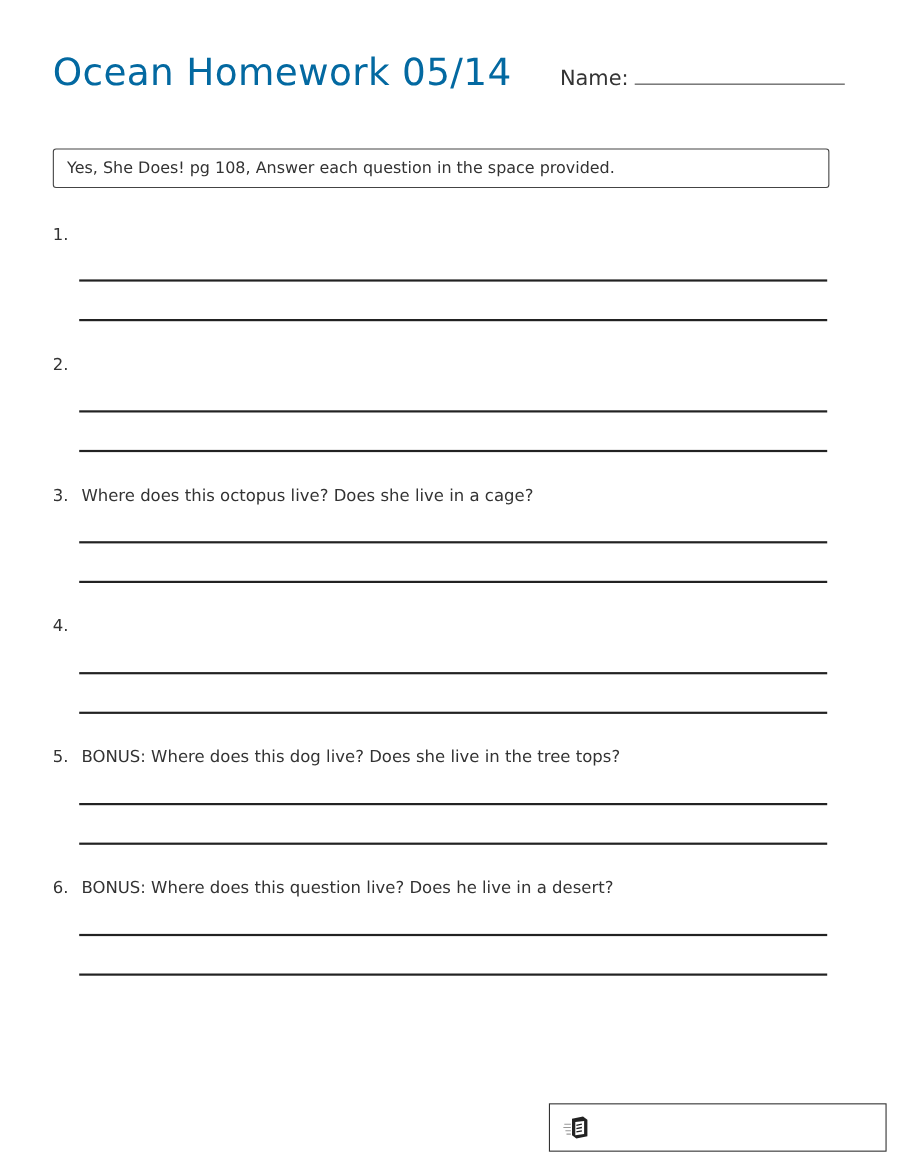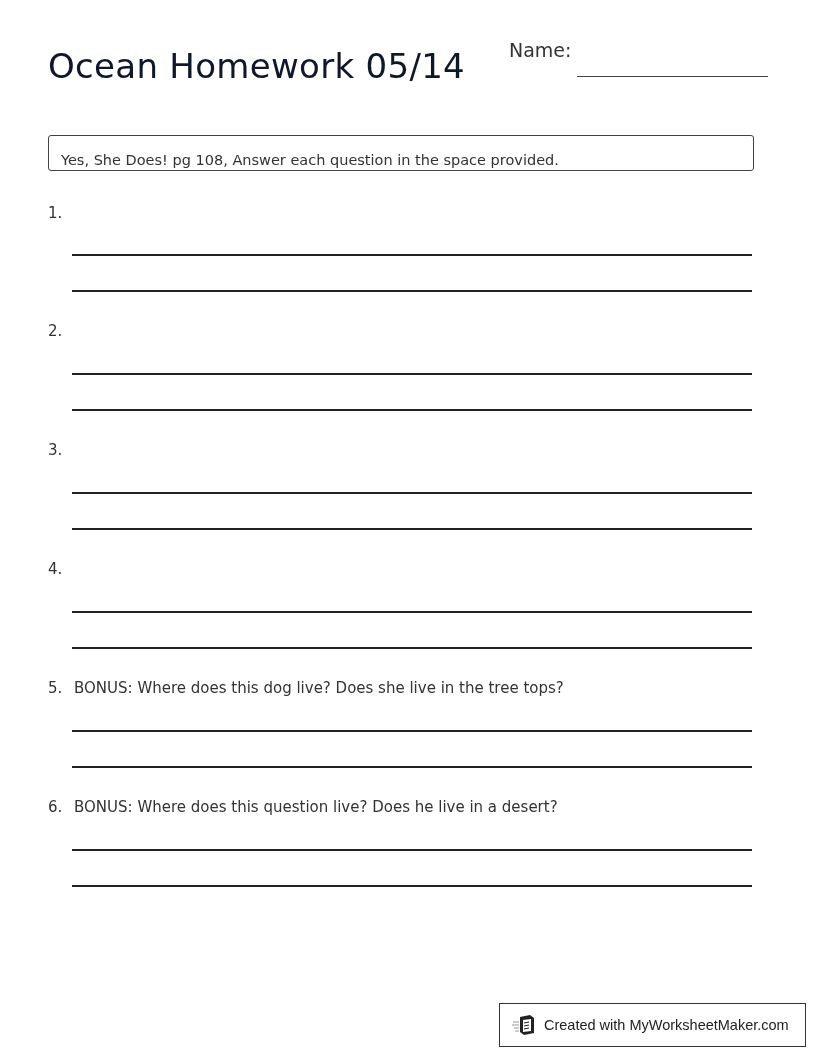--- a/index.html
+++ b/index.html
@@ -1,26 +1,26 @@
 <!DOCTYPE html>
 <html><head>
   <meta charset="utf-8">
   <style>
     html, body { margin: 0; padding: 0; background: #ffffff; }
     body { width: 816px; height: 1056px; position: relative; overflow: hidden;
            font-family: "DejaVu Sans", sans-serif; color: #2b2b2b; }
     .title { position: absolute; left: 48px; top: 44px; font-size: 34px; font-weight: normal;
-             letter-spacing: 0.3px; color: #0f172a; margin: 0; line-height: 44px; }
-    .name-wrap { position: absolute; left: 509px; top: 38px; display: flex; align-items: flex-end; }
+             letter-spacing: 0.3px; color: #0369a1; margin: 0; line-height: 44px; }
+    .name-wrap { position: absolute; left: 509px; top: 59px; display: flex; align-items: flex-end; }
     .name-label { font-size: 19px; color: #333; line-height: 24px; }
     .name-line { position: absolute; left: 577px; top: 76px; width: 191px; height: 0;
                  border-bottom: 1.5px solid #444; }
     .instructions { position: absolute; left: 48px; top: 135px; width: 706px; height: 36px;
                     border: 1.5px solid #444; border-radius: 3px; box-sizing: border-box;
-                    padding: 16px 12px; display: flex; font-size: 14.5px; color: #333; }
+                    padding: 4px 12px; display: flex; align-items: center; font-size: 14.5px; color: #333; }
     .question { position: absolute; left: 48px; width: 706px; }
     .q-text { display: flex; font-size: 15px; color: #333; line-height: 20px; }
     .q-num { width: 26px; flex: none; }
     .answer-line { position: absolute; left: 24px; width: 680px; height: 0;
                    border-top: 2.5px solid #222; }
     .footer { position: absolute; left: 499px; top: 1003px; width: 307px; height: 44px;
               border: 1.5px solid #333; box-sizing: border-box; display: flex; align-items: center;
               padding-left: 12px; font-family: "Liberation Sans", sans-serif; font-size: 14.5px; color: #222; }
     .logo { width: 26px; height: 22px; margin-right: 6px; flex: none; }
   </style>
@@ -50,20 +50,21 @@
   <div class="q-text">
     <span class="q-num">2.</span>
   </div>
   <div class="answer-line" style="top:52px;"></div>
   <div class="answer-line" style="top:88px;"></div>
 </div>
 
 <div class="question" style="top:440px;">
   <div class="q-text">
     <span class="q-num">3.</span>
+    <span>Where does this octopus live? Does she live in a cage?</span>
   </div>
   <div class="answer-line" style="top:52px;"></div>
   <div class="answer-line" style="top:88px;"></div>
 </div>
 
 <div class="question" style="top:559px;">
   <div class="q-text">
     <span class="q-num">4.</span>
   </div>
   <div class="answer-line" style="top:52px;"></div>
@@ -91,14 +92,13 @@
 <div class="footer">
   <svg class="logo" viewBox="0 0 26 22">
     <line x1="1" y1="8" x2="7" y2="8" stroke="#999" stroke-width="1"></line>
     <line x1="0" y1="11" x2="7" y2="11" stroke="#999" stroke-width="1"></line>
     <line x1="2" y1="14" x2="7" y2="14" stroke="#999" stroke-width="1"></line>
     <line x1="3" y1="17" x2="7" y2="17" stroke="#999" stroke-width="1"></line>
     <path d="M8 3 L18 1 L22 4 L22 19 L12 21 L8 18 Z" fill="#222"></path>
     <path d="M11 6 L19 5 L19 17 L11 18 Z" fill="#fff"></path>
     <path d="M12 9 L17 8 M12 12 L17 11 M12 15 L17 14" stroke="#222" stroke-width="1.2"></path>
   </svg>
-  <span>Created with MyWorksheetMaker.com</span>
 </div>
 
 </body></html>

